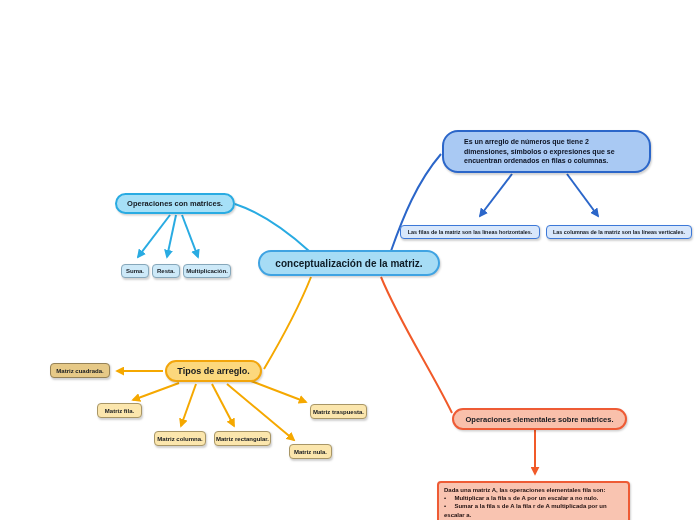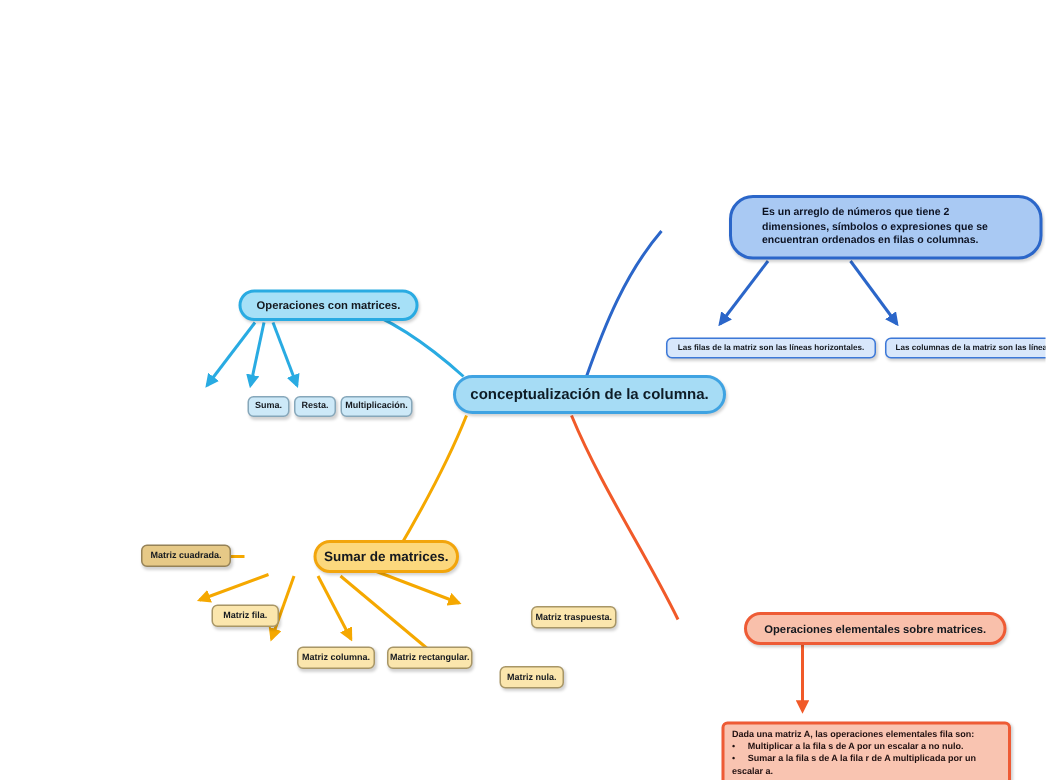--- a/index.html
+++ b/index.html
@@ -8,21 +8,20 @@
     background:#ffffff;
     font-family:"Liberation Sans", sans-serif;
     color:#15191f;
   }
   #connector-layer{position:absolute;left:0;top:0;width:697px;height:520px;}
   .node{
     position:absolute;box-sizing:border-box;
     display:flex;align-items:center;justify-content:center;
     text-align:center;font-weight:700;white-space:nowrap;
     box-shadow:1px 1.5px 2px rgba(0,0,0,0.18);
-    margin-left:44px;
   }
   .pill{border-radius:12px;}
   .chip{border-radius:4px;}
 
   
   #n-definition{left:442px;top:130px;width:209px;height:43px;
     background:#a9c9f3;border:2px solid #2b66c9;border-radius:16px;
     font-size:7px;line-height:9.5px;text-align:left;justify-content:flex-start;
     padding:0 20px;white-space:normal;color:#0c1222;}
   #n-rows{left:400px;top:225px;width:140px;height:14px;
@@ -104,21 +103,21 @@
   <path d="M 196 384 L 181 426" stroke="#f5a800" stroke-width="2" fill="none" marker-end="url(#ah-yellow)"></path>
   <path d="M 212 384 L 234 426" stroke="#f5a800" stroke-width="2" fill="none" marker-end="url(#ah-yellow)"></path>
   <path d="M 227 384 L 294 440" stroke="#f5a800" stroke-width="2" fill="none" marker-end="url(#ah-yellow)"></path>
   <path d="M 251 381 L 306 402" stroke="#f5a800" stroke-width="2" fill="none" marker-end="url(#ah-yellow)"></path>
 
   <path d="M 381 277 C 401 325, 430 368, 452 413" stroke="#f15a29" stroke-width="2" fill="none"></path>
   <path d="M 535 430 L 535 474" stroke="#f15a29" stroke-width="2" fill="none" marker-end="url(#ah-red)"></path>
 </svg>
 
 <div class="node pill" id="n-center">
-  <span>conceptualización de la columna.</span>
+  <span>conceptualización de la matriz.</span>
 </div>
 
 <div class="node" id="n-definition">
   <span>Es un arreglo de números que tiene 2 dimensiones, símbolos o expresiones que se encuentran ordenados en filas o columnas.</span>
 </div>
 <div class="node chip" id="n-rows">
   <span>Las filas de la matriz son las líneas horizontales.</span>
 </div>
 <div class="node chip" id="n-cols">
   <span>Las columnas de la matriz son las líneas verticales.</span>
@@ -131,21 +130,21 @@
   <span>Suma.</span>
 </div>
 <div class="node chip" id="n-resta">
   <span>Resta.</span>
 </div>
 <div class="node chip" id="n-multiplicacion">
   <span>Multiplicación.</span>
 </div>
 
 <div class="node pill" id="n-types">
-  <span>Sumar de matrices.</span>
+  <span>Tipos de arreglo.</span>
 </div>
 <div class="node chip" id="n-cuadrada">
   <span>Matriz cuadrada.</span>
 </div>
 <div class="node chip" id="n-fila">
   <span>Matriz fila.</span>
 </div>
 <div class="node chip" id="n-columna">
   <span>Matriz columna.</span>
 </div>

